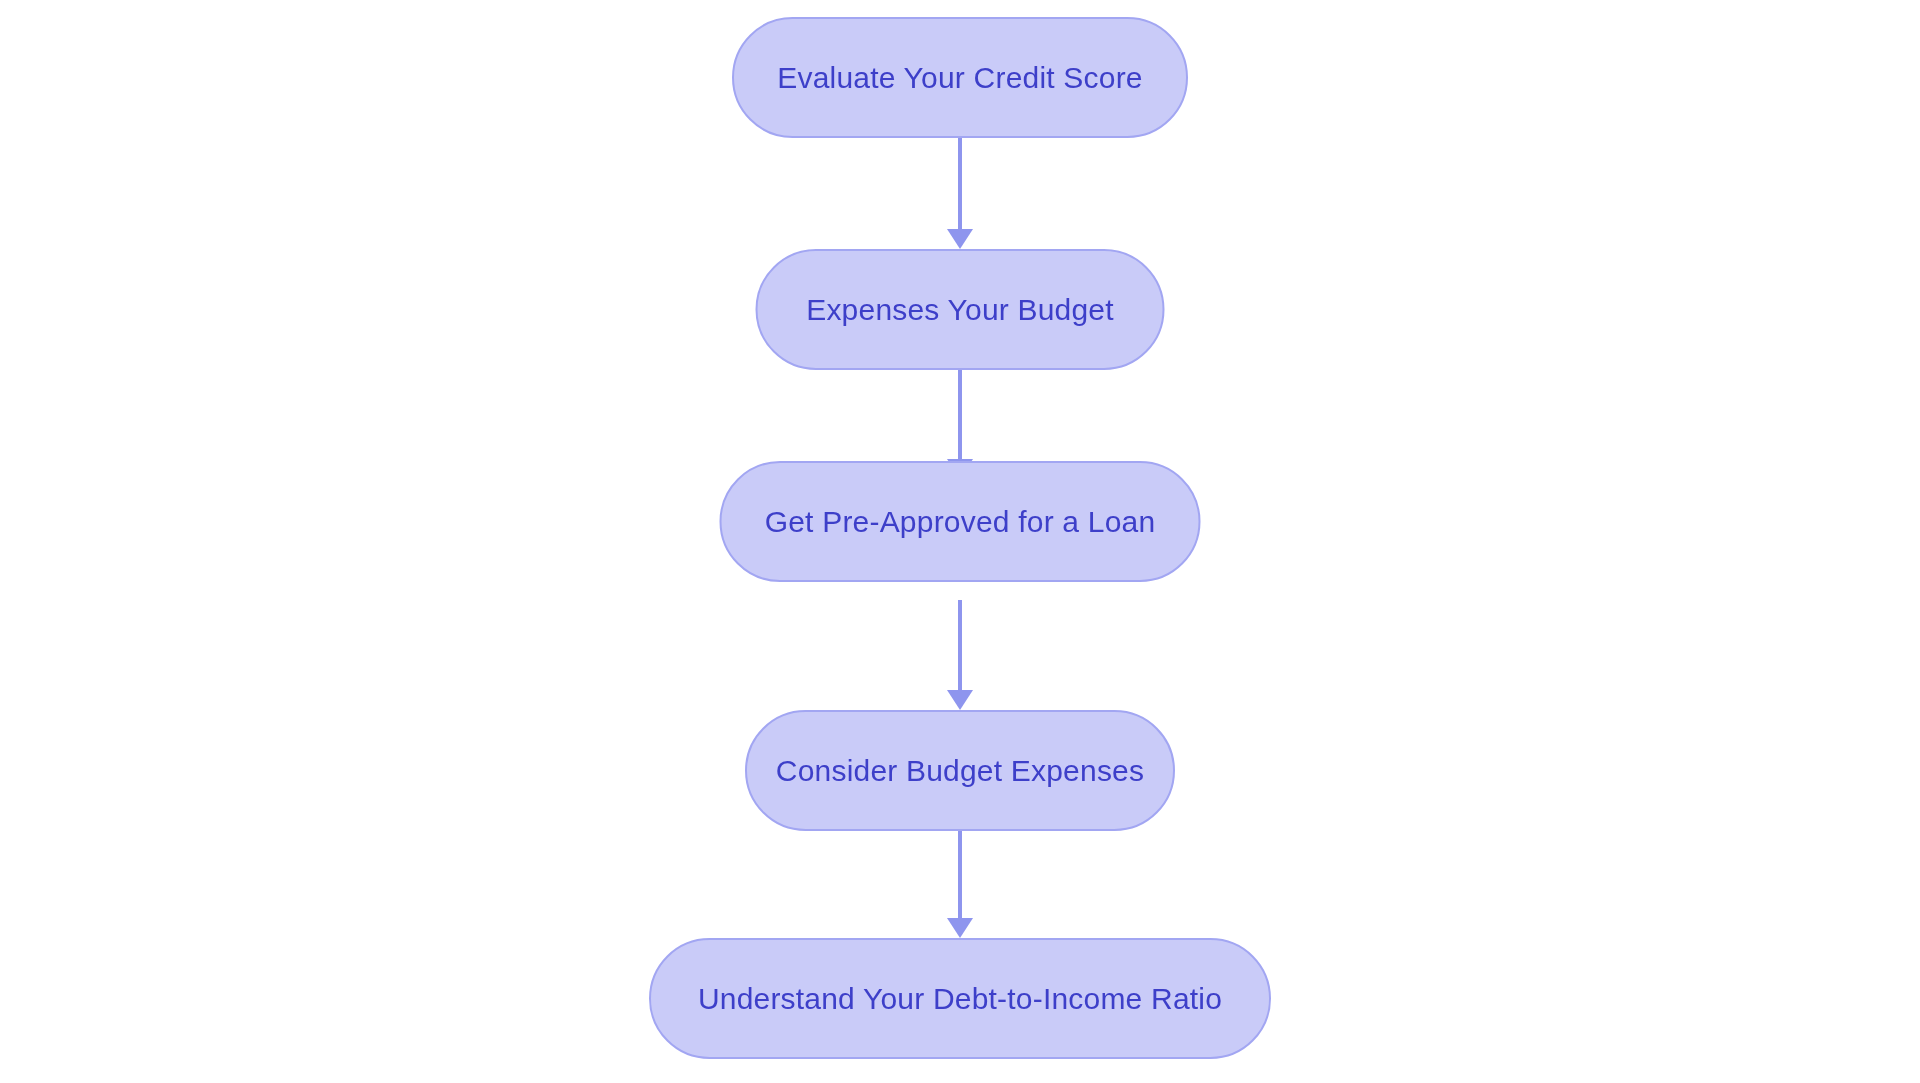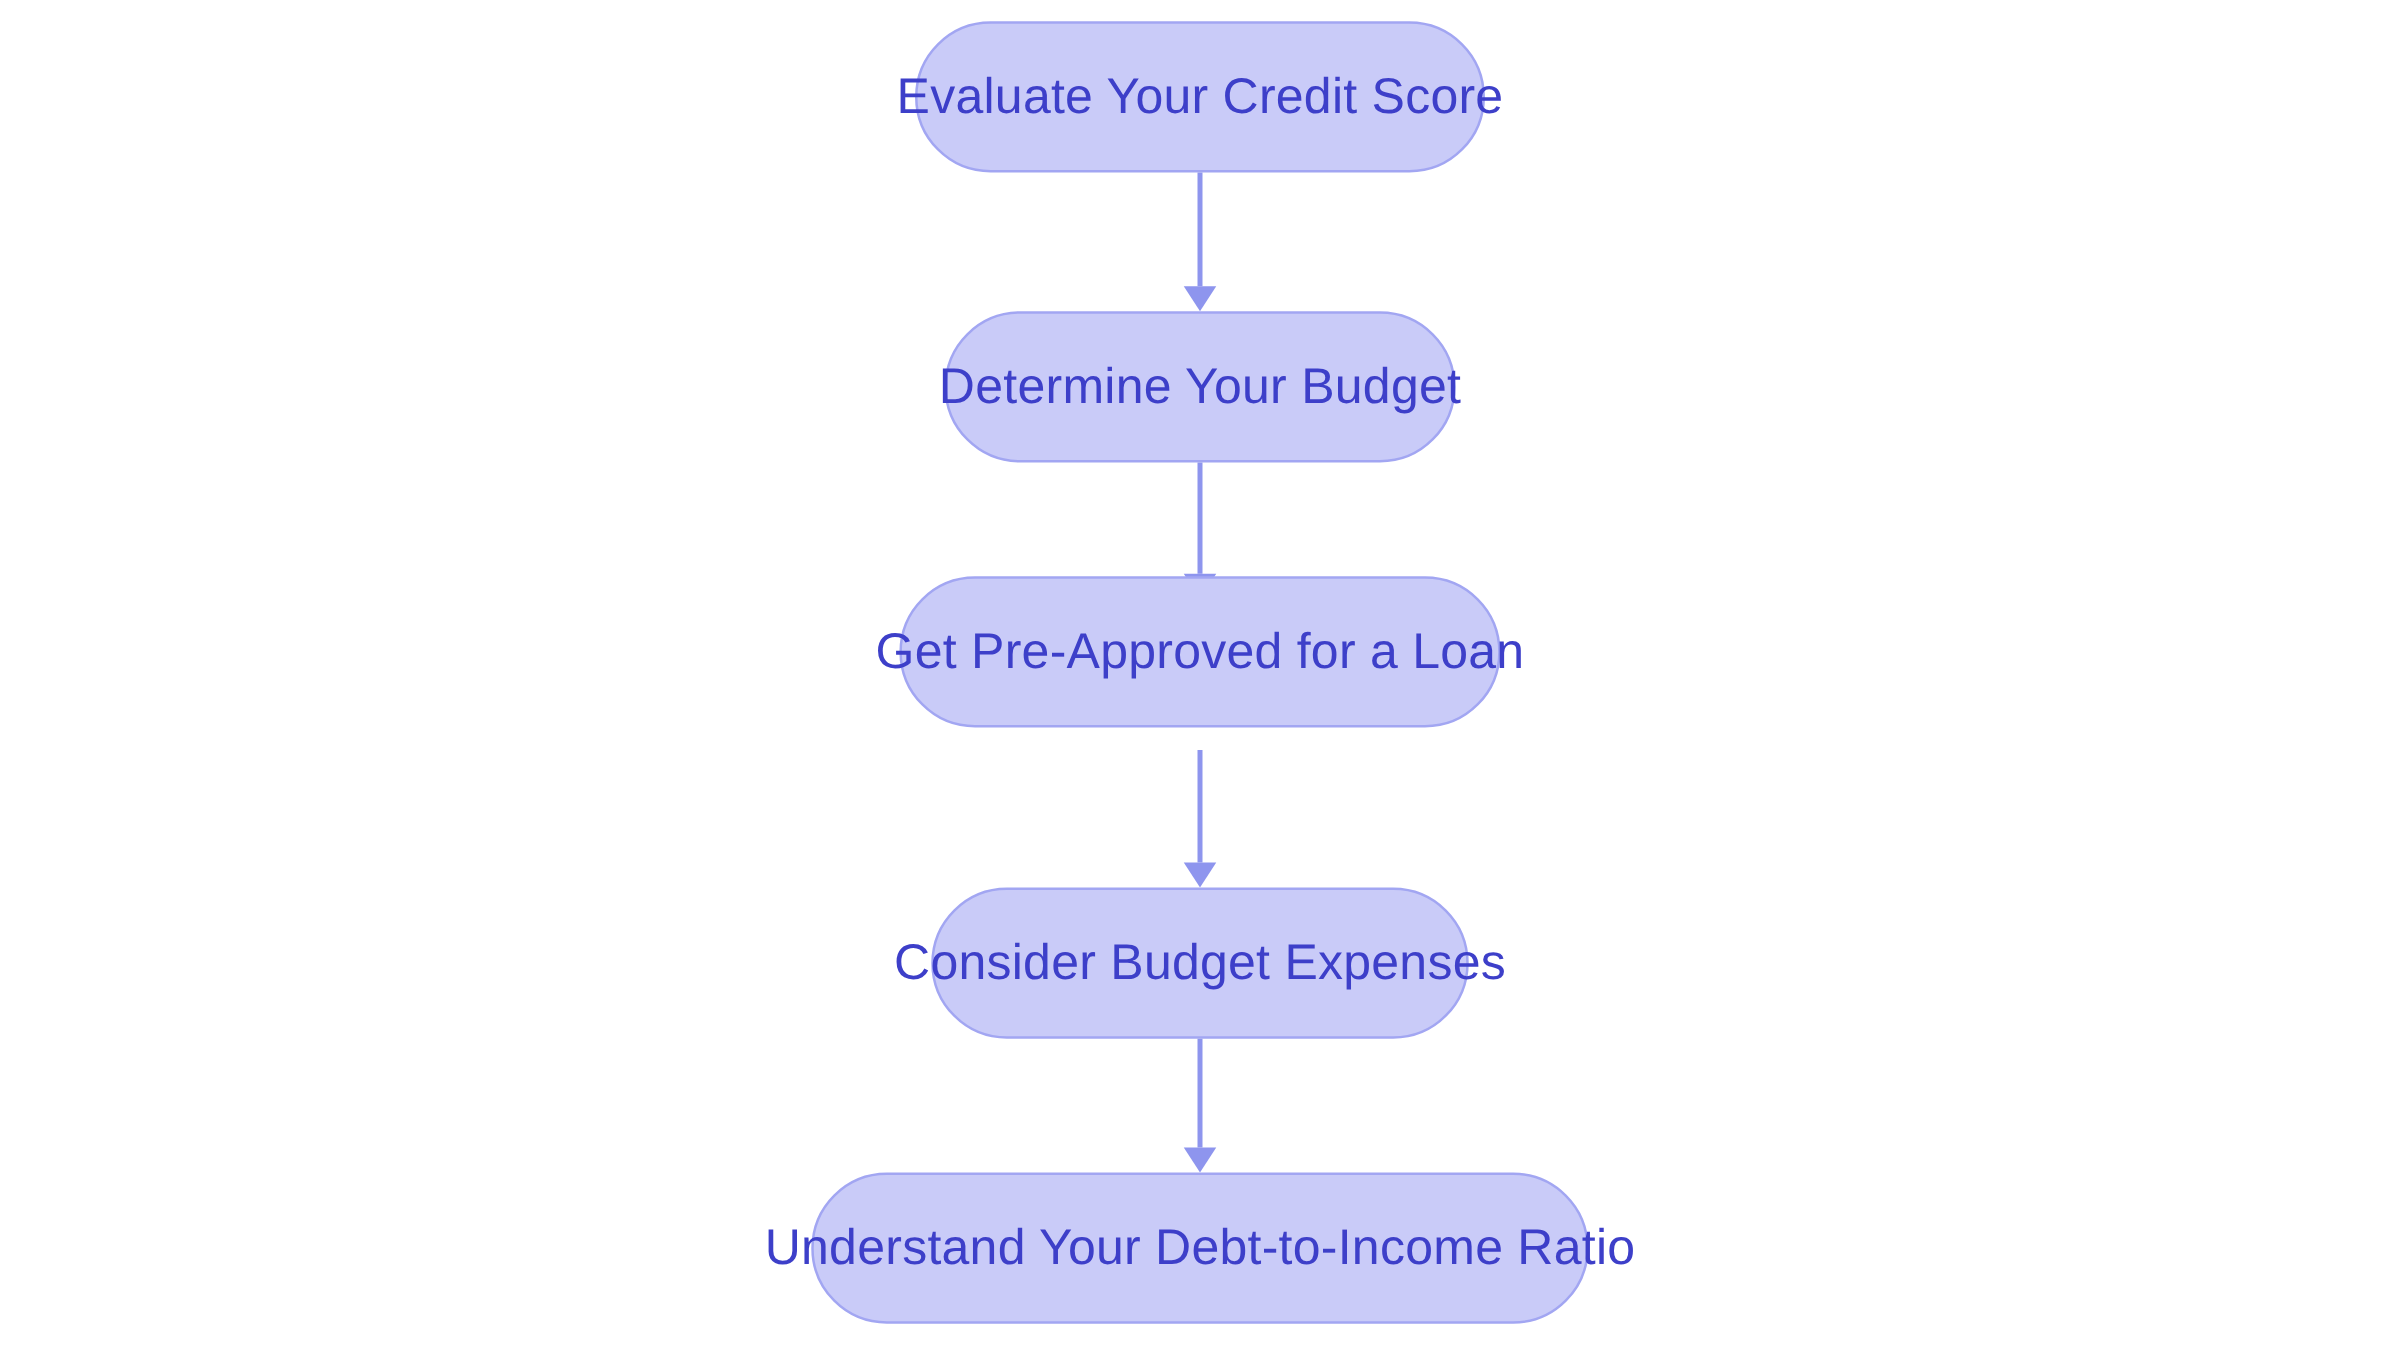--- a/index.html
+++ b/index.html
@@ -28,21 +28,21 @@
     height: 121px;
     background: var(--node-fill);
     border: 2px solid var(--node-border);
     border-radius: 61px;
     display: flex;
     align-items: center;
     justify-content: center;
   }
   .node-label {
     color: var(--node-text);
-    font-size: 40px;
+    font-size: 30px;
     font-weight: 400;
     letter-spacing: 0.2px;
     white-space: nowrap;
     text-align: center;
   }
   .node-1 { top: 17px;  width: 456px; }
   .node-2 { top: 249px; width: 409px; }
   .node-3 { top: 461px; width: 481px; }
   .node-4 { top: 710px; width: 430px; }
   .node-5 { top: 938px; width: 622px; justify-content: center; }
@@ -80,21 +80,21 @@
   <div class="node node-1">
     <span class="node-label">Evaluate Your Credit Score</span>
   </div>
 
   <div class="arrow arrow-1">
     <div class="arrow-shaft"></div>
     <div class="arrow-head"></div>
   </div>
 
   <div class="node node-2">
-    <span class="node-label">Determine Your Budget</span>
+    <span class="node-label">Expenses Your Budget</span>
   </div>
 
   <div class="arrow arrow-2">
     <div class="arrow-shaft"></div>
     <div class="arrow-head"></div>
   </div>
 
   <div class="node node-3">
     <span class="node-label">Get Pre-Approved for a Loan</span>
   </div>

